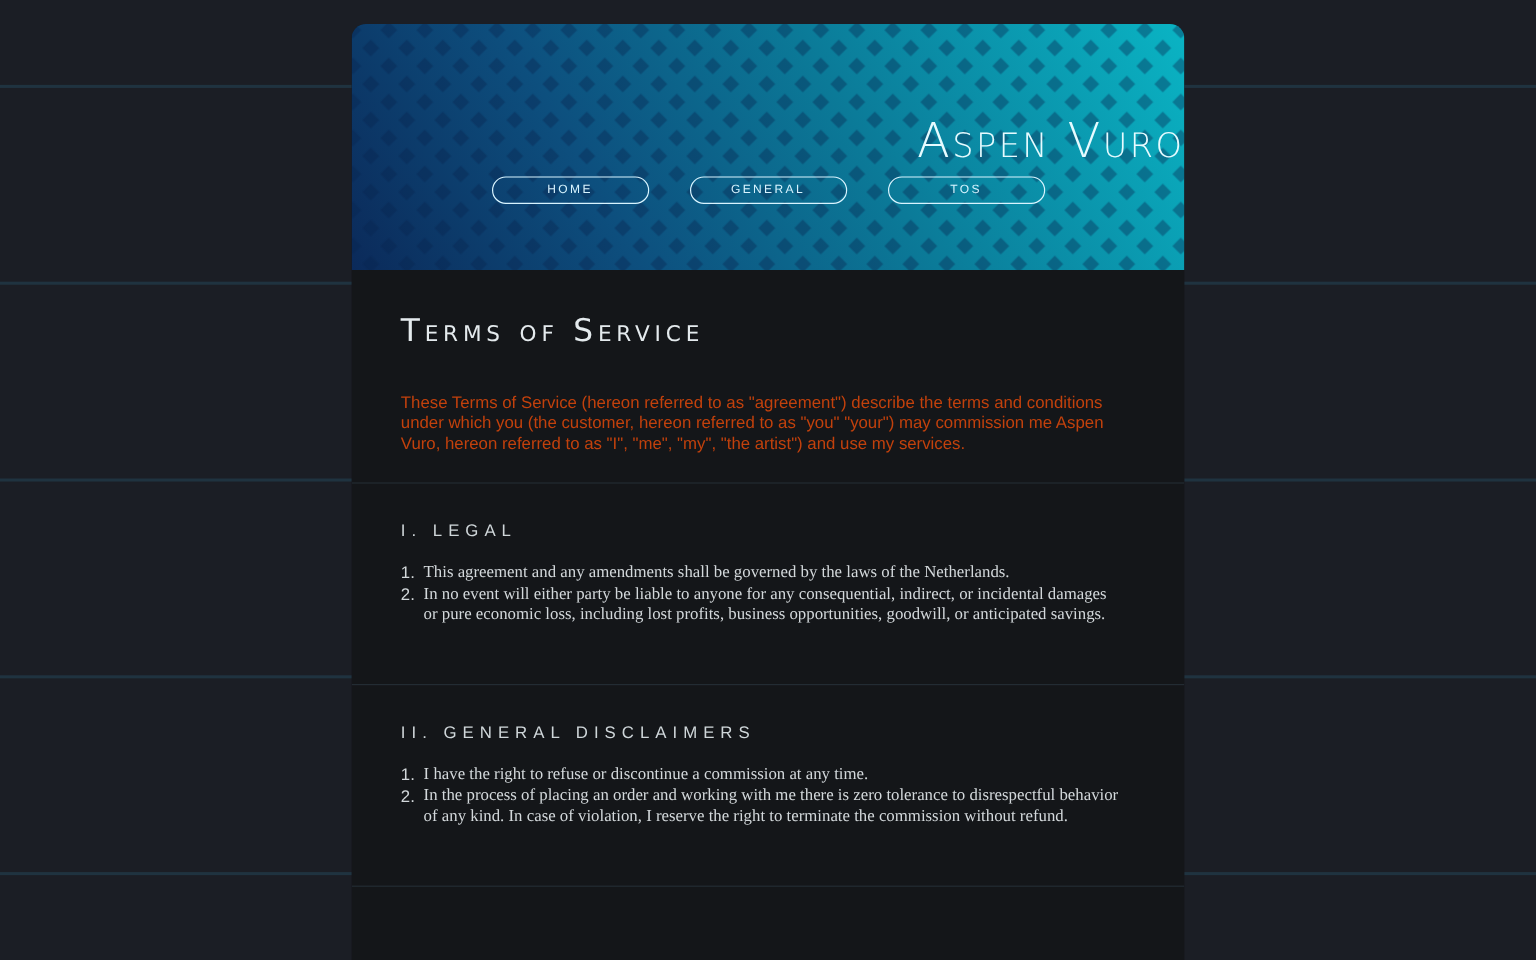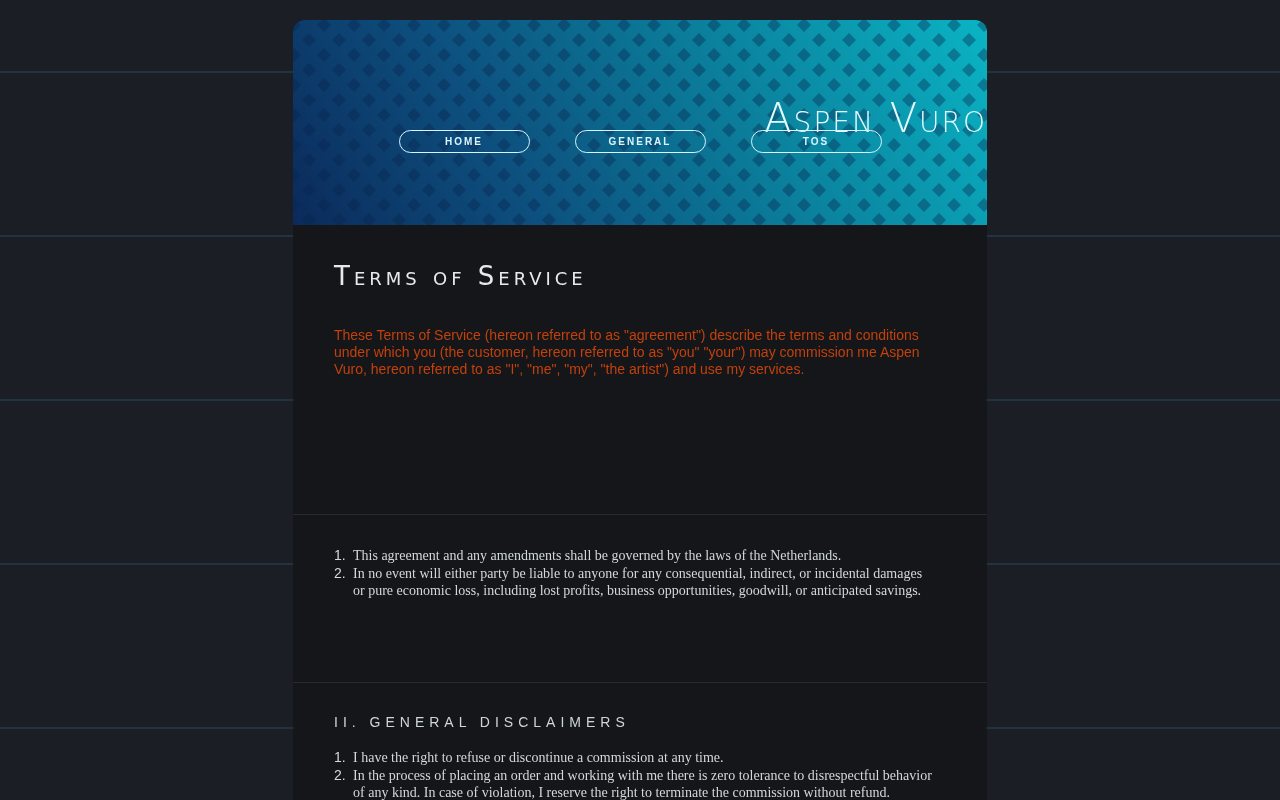--- a/index.html
+++ b/index.html
@@ -58,48 +58,47 @@
       font-weight: 200;
       font-size: 40px;
       color: #e6fbff;
       letter-spacing: 2px;
       font-variant: small-caps;
       -webkit-text-stroke: 0;
     }
     .hero-title span { font-weight: 200; }
     .nav {
       position: absolute;
-      top: 110px;
+      top: 127px;
       left: 0;
       right: 0;
       display: flex;
       justify-content: center;
-      gap: 45px;
-      font-weight: bold;
+      gap: 34px;
     }
     .nav-btn {
       width: 131px;
       height: 23px;
       border: 1px solid #d8f4ff;
       border-radius: 13px;
       display: flex;
       align-items: center;
       justify-content: center;
       font-size: 10px;
       letter-spacing: 2px;
       color: #d8f4ff;
       cursor: pointer;
       background: transparent;
       box-sizing: border-box;
     }
     .section {
       padding: 0 41px;
       border-bottom: 1px solid #232c33;
     }
-    .section.intro { height: 290px; box-sizing: border-box; padding-top: 38px; }
+    .section.intro { height: 178px; box-sizing: border-box; padding-top: 38px; }
     .page-title {
       margin: 0 0 38px 0;
       font-weight: 400;
       font-size: 26px;
       letter-spacing: 4px;
       font-variant: small-caps;
       color: #e4eaed;
       font-family: "DejaVu Sans", sans-serif;
       line-height: 1;
     }
@@ -165,20 +164,21 @@
       <a class="nav-btn">TOS</a>
     </nav>
   </header>
 
   <section class="section intro">
     <h2 class="page-title">Terms of Service</h2>
     <p class="para">These Terms of Service (hereon referred to as "agreement") describe the terms and conditions under which you (the customer, hereon referred to as "you" "your") may commission me Aspen Vuro, hereon referred to as "I", "me", "my", "the artist") and use my services.</p>
   </section>
 
   <section class="section legal">
+    <h3 class="section-heading">I. LEGAL</h3>
     <ol class="terms">
       <li>
         <span class="num">1.</span>
         <span class="txt">This agreement and any amendments shall be governed by the laws of the Netherlands.</span>
       </li>
       <li>
         <span class="num">2.</span>
         <span class="txt">In no event will either party be liable to anyone for any consequential, indirect, or incidental damages or pure economic loss, including lost profits, business opportunities, goodwill, or anticipated savings.</span>
       </li>
     </ol>

